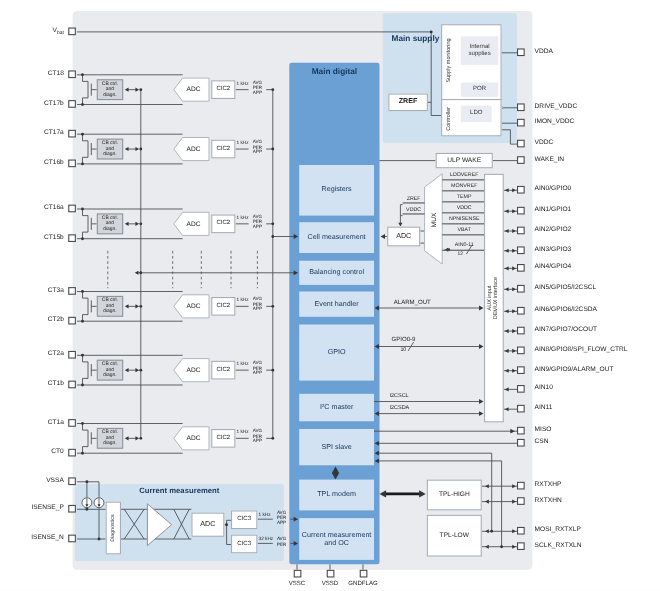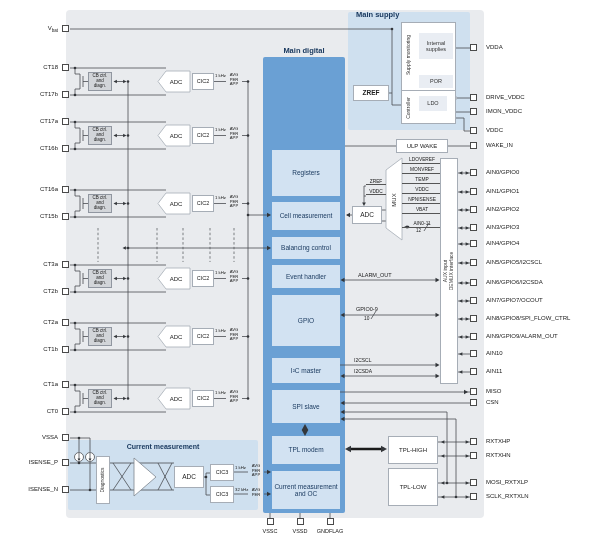--- a/index.html
+++ b/index.html
@@ -156,22 +156,22 @@
         <circle cx="447" cy="483" r="1.3"></circle>
         <circle cx="456" cy="497" r="1.3"></circle>
         <circle cx="79" cy="438" r="1.3"></circle>
         <circle cx="79" cy="463" r="1.3"></circle>
         <circle cx="90" cy="490" r="1.3"></circle>
         <circle cx="206" cy="477" r="1.3"></circle>
       </g>
       <text x="394" y="202" transform="rotate(-90 394 200)" text-anchor="middle" font-size="6" fill="#222">MUX</text>
     </svg>
 
-  <div class="abs hdr" style="left:356px;top:10px">Main supply</div>
-  <div class="abs hdr" style="left:263px;top:46px;width:82px;text-align:center">Main digital</div>
+  <div class="abs hdr" style="left:356px;top:30px">Main supply</div>
+  <div class="abs hdr" style="left:263px;top:60px;width:82px;text-align:center">Main digital</div>
   <div class="abs hdr" style="left:68px;top:443px;width:190px;text-align:center;font-size:7px">Current measurement</div>
 
   <div class="abs wbox" style="left:401px;top:22px;width:55px;height:102px"></div>
   <div class="abs" style="left:401px;top:90px;width:55px;height:1px;background:#a6adb6"></div>
   <div class="abs rotwrap" style="left:401px;top:22px;width:16px;height:66px">
      <div class="rot">Supply monitoring</div>
     </div>
   <div class="abs rotwrap" style="left:401px;top:91px;width:16px;height:33px">
      <div class="rot">Controller</div>
     </div>

